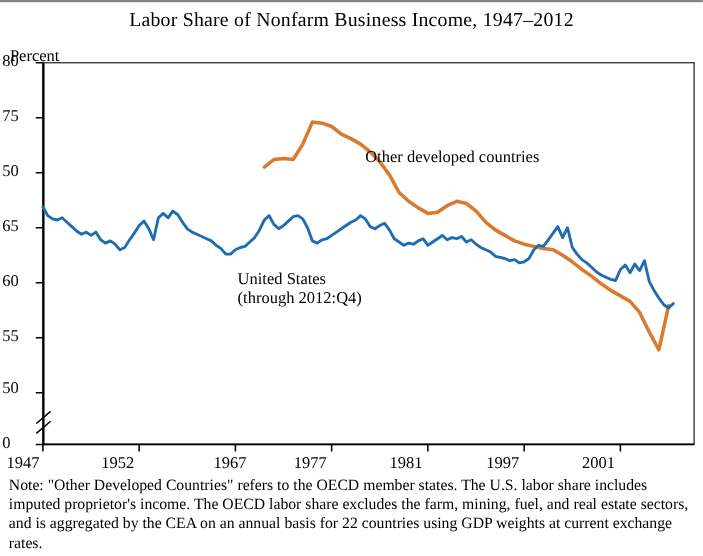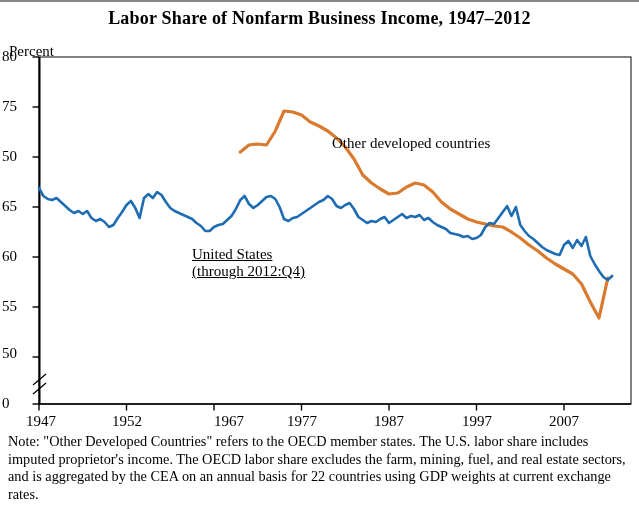--- a/index.html
+++ b/index.html
@@ -3,33 +3,33 @@
 <meta charset="utf-8">
 <style>
   html,body{margin:0;padding:0;background:#ffffff;}
   .fig{
     position:relative;width:639px;height:505px;background:#ffffff;overflow:hidden;
     font-family:"Liberation Serif","DejaVu Serif",serif;color:#000;
     border-top:2px solid #858585;box-sizing:border-box;
   }
   .title{
     position:absolute;top:6px;left:0;width:639px;margin:0;text-align:center;
-    font-size:18px;font-weight:bold;letter-spacing:0.2px;
+    font-size:18px;font-weight:normal;letter-spacing:0.2px;
   }
   .ylabel{position:absolute;top:29px;left:9px;font-size:15px;margin-top:12px;}
   #plot-svg{position:absolute;top:0;left:0;}
   .ylab{position:absolute;left:2px;width:30px;text-align:left;font-size:15px;}
   .yl0{top:46px}.yl1{top:96px}.yl2{top:146px}.yl3{top:196px}
   .yl4{top:246px}.yl5{top:296px}.yl6{top:343px}.yl7{top:393px}
-  .xlab{position:absolute;top:411px;width:70px;text-align:center;font-size:15px;}
+  .xlab{position:absolute;top:411px;width:70px;font-size:15px;}
   .xl0{left:6px}.xl1{left:92px}.xl2{left:194px}.xl3{left:267px}
   .xl4{left:354px}.xl5{left:442px}.xl6{left:529px}
   .annot{position:absolute;text-align:left;font-size:15px;line-height:17px;}
   .annot-oecd{left:332px;top:133px;width:260px;}
-  .annot-us{left:192px;top:244px;width:210px;text-decoration:underline;}
+  .annot-us{left:216px;top:244px;width:210px;}
   .note{
     position:absolute;left:8px;top:431px;width:628px;
     font-size:14.3px;line-height:17.5px;text-align:left;
   }
 </style>
 </head>
 <body>
 
 <div class="fig">
 
@@ -68,23 +68,23 @@
   <div class="ylab yl3">65</div>
   <div class="ylab yl4">60</div>
   <div class="ylab yl5">55</div>
   <div class="ylab yl6">50</div>
   <div class="ylab yl7">0</div>
 
   <div class="xlab xl0">1947</div>
   <div class="xlab xl1">1952</div>
   <div class="xlab xl2">1967</div>
   <div class="xlab xl3">1977</div>
-  <div class="xlab xl4">1987</div>
+  <div class="xlab xl4">1981</div>
   <div class="xlab xl5">1997</div>
-  <div class="xlab xl6">2007</div>
+  <div class="xlab xl6">2001</div>
 
   <div class="annot annot-oecd">
     <div>Other developed countries</div>
   </div>
 
   <div class="annot annot-us">
     <div>United States</div>
     <div>(through 2012:Q4)</div>
   </div>
 

